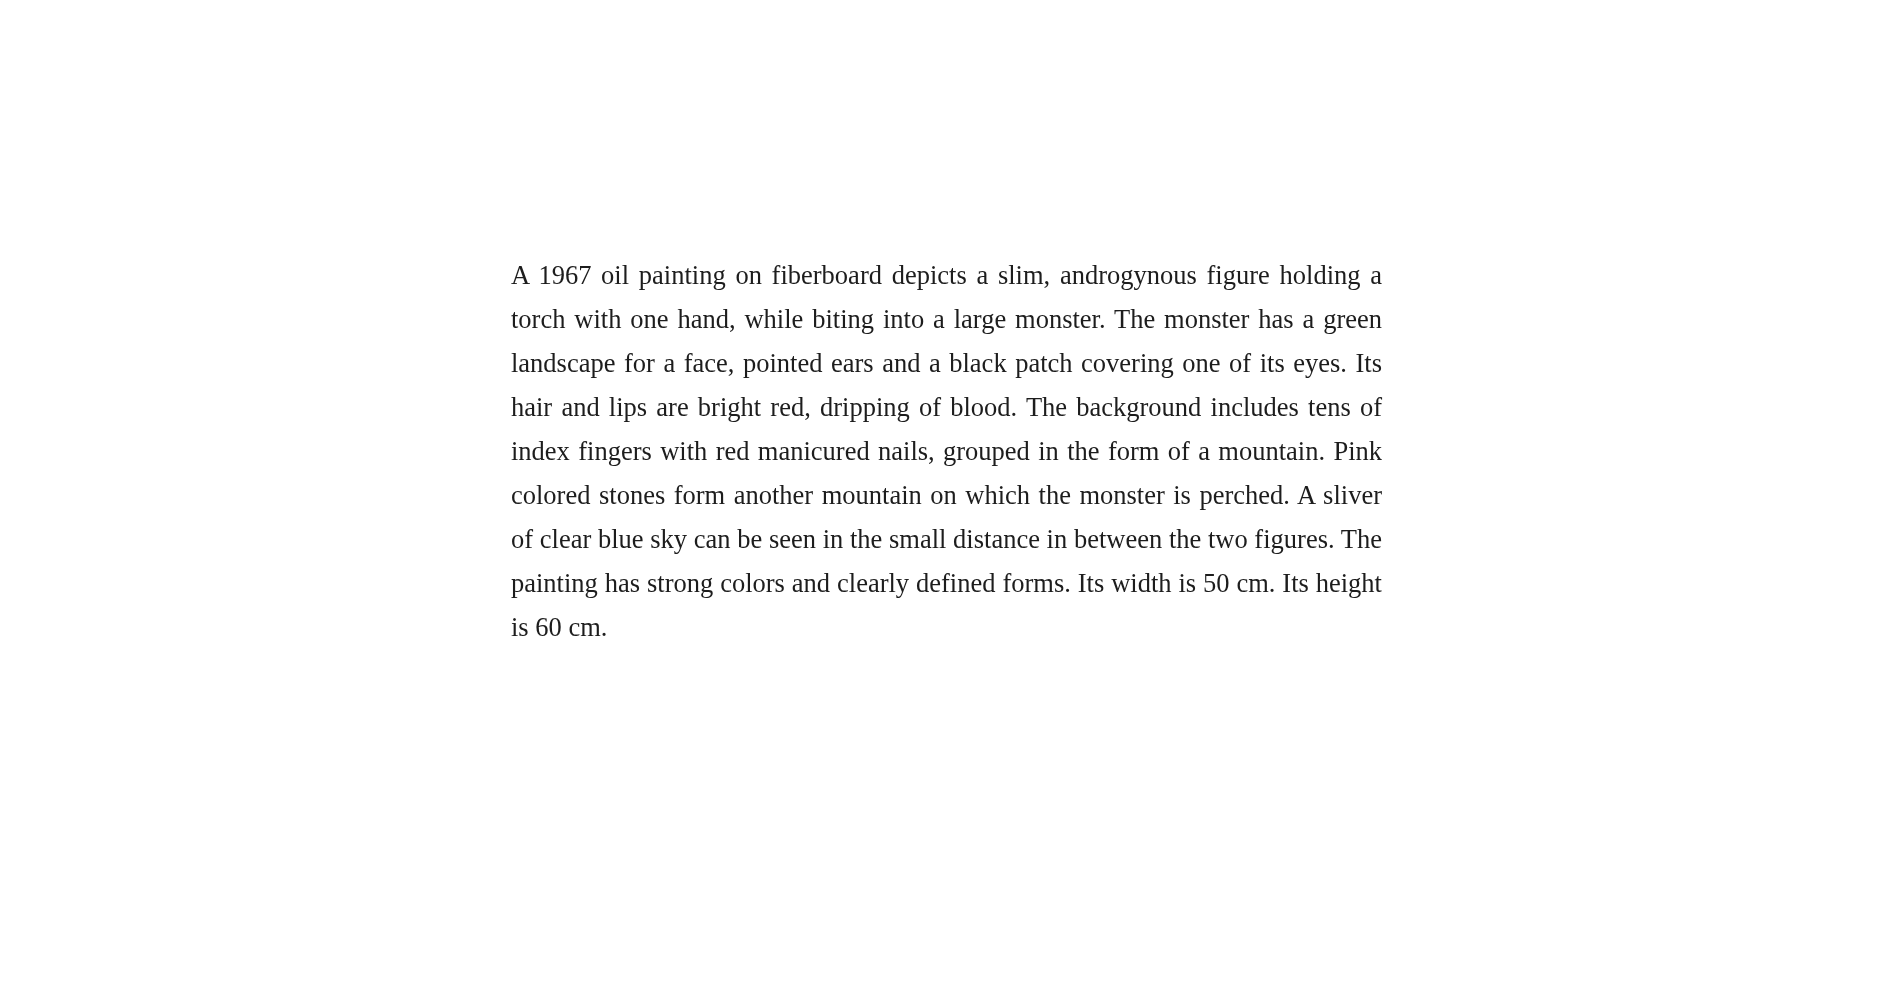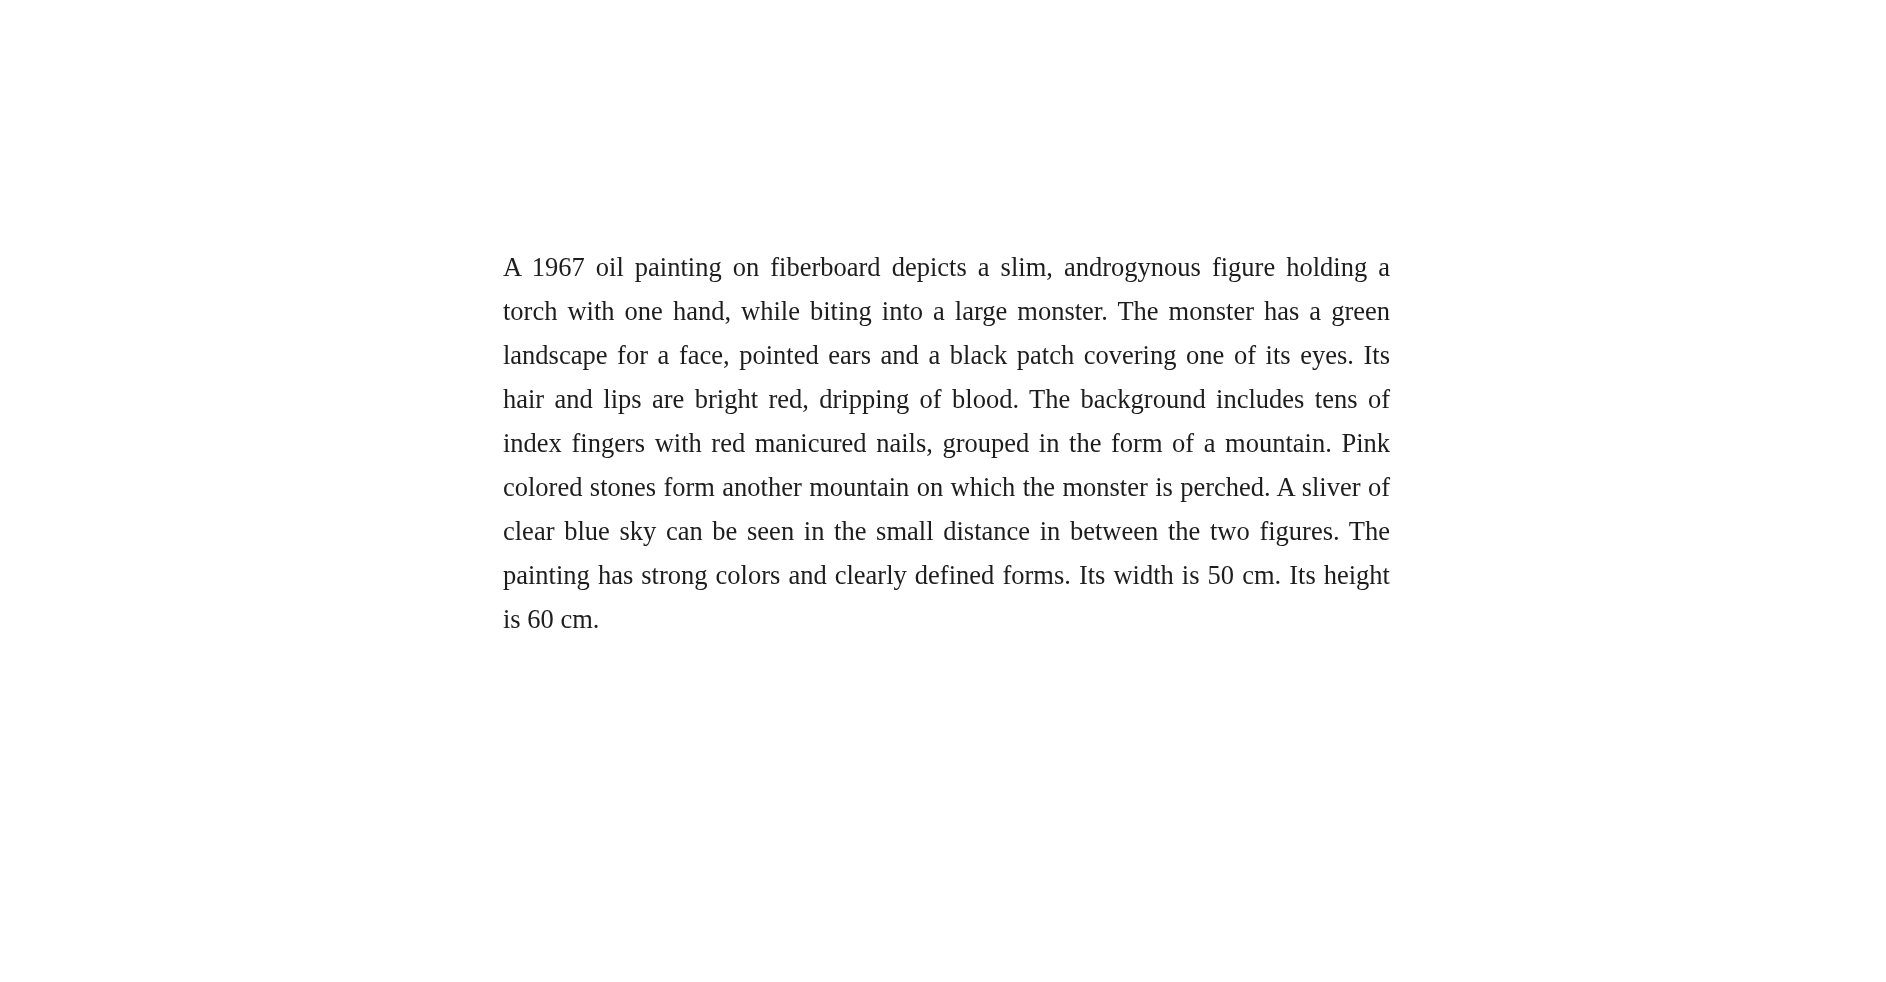--- a/index.html
+++ b/index.html
@@ -38,21 +38,21 @@
     margin: 0 0 18px 0;
     letter-spacing: -0.2px;
   }
   .doc-body {
     font-family: "Liberation Serif", serif;
     font-size: 26.5px;
     line-height: 44px;
     color: #1d1d1d;
     text-align: justify;
     text-justify: inter-word;
-    margin: 8px;
+    margin: 16px;
     hyphens: none;
   }
 </style>
 </head>
 <body>
 
 <div class="page">
   <div class="content-block">
     <p class="doc-body">A 1967 oil painting on fiberboard depicts a slim, androgynous figure holding a torch with one hand, while biting into a large monster. The monster has a green landscape for a face, pointed ears and a black patch covering one of its eyes. Its hair and lips are bright red, dripping of blood. The background includes tens of index fingers with red manicured nails, grouped in the form of a mountain. Pink colored stones form another mountain on which the monster is perched. A sliver of clear blue sky can be seen in the small distance in between the two figures. The painting has strong colors and clearly defined forms. Its width is 50 cm. Its height is 60 cm.</p>
   </div>

